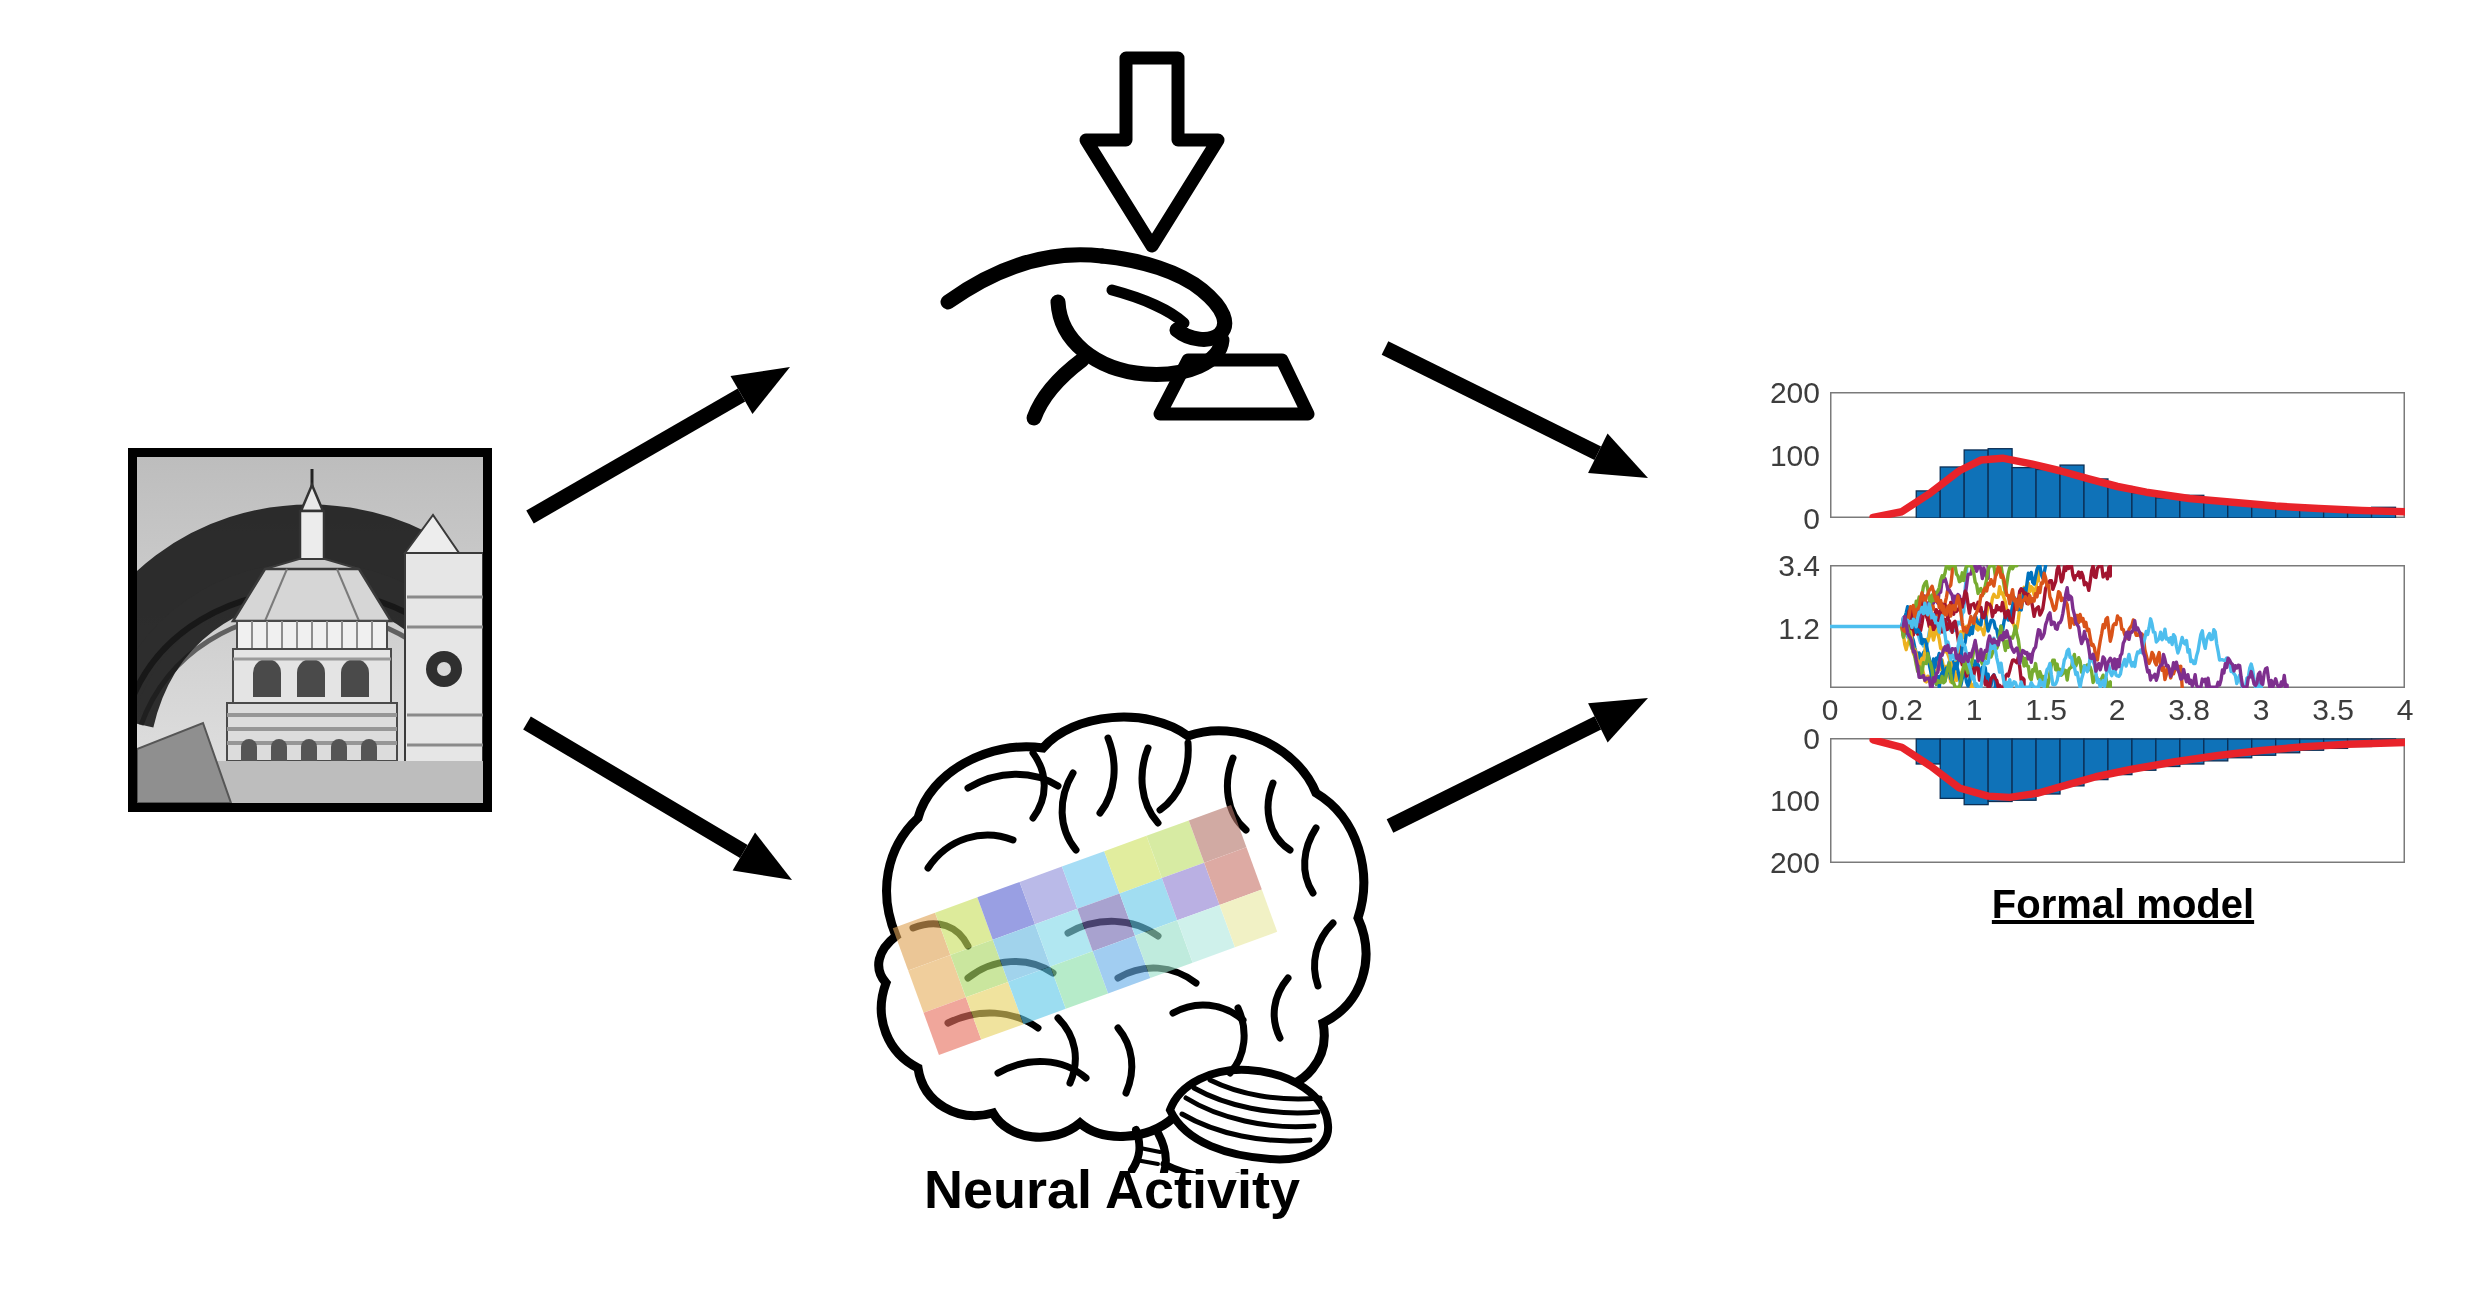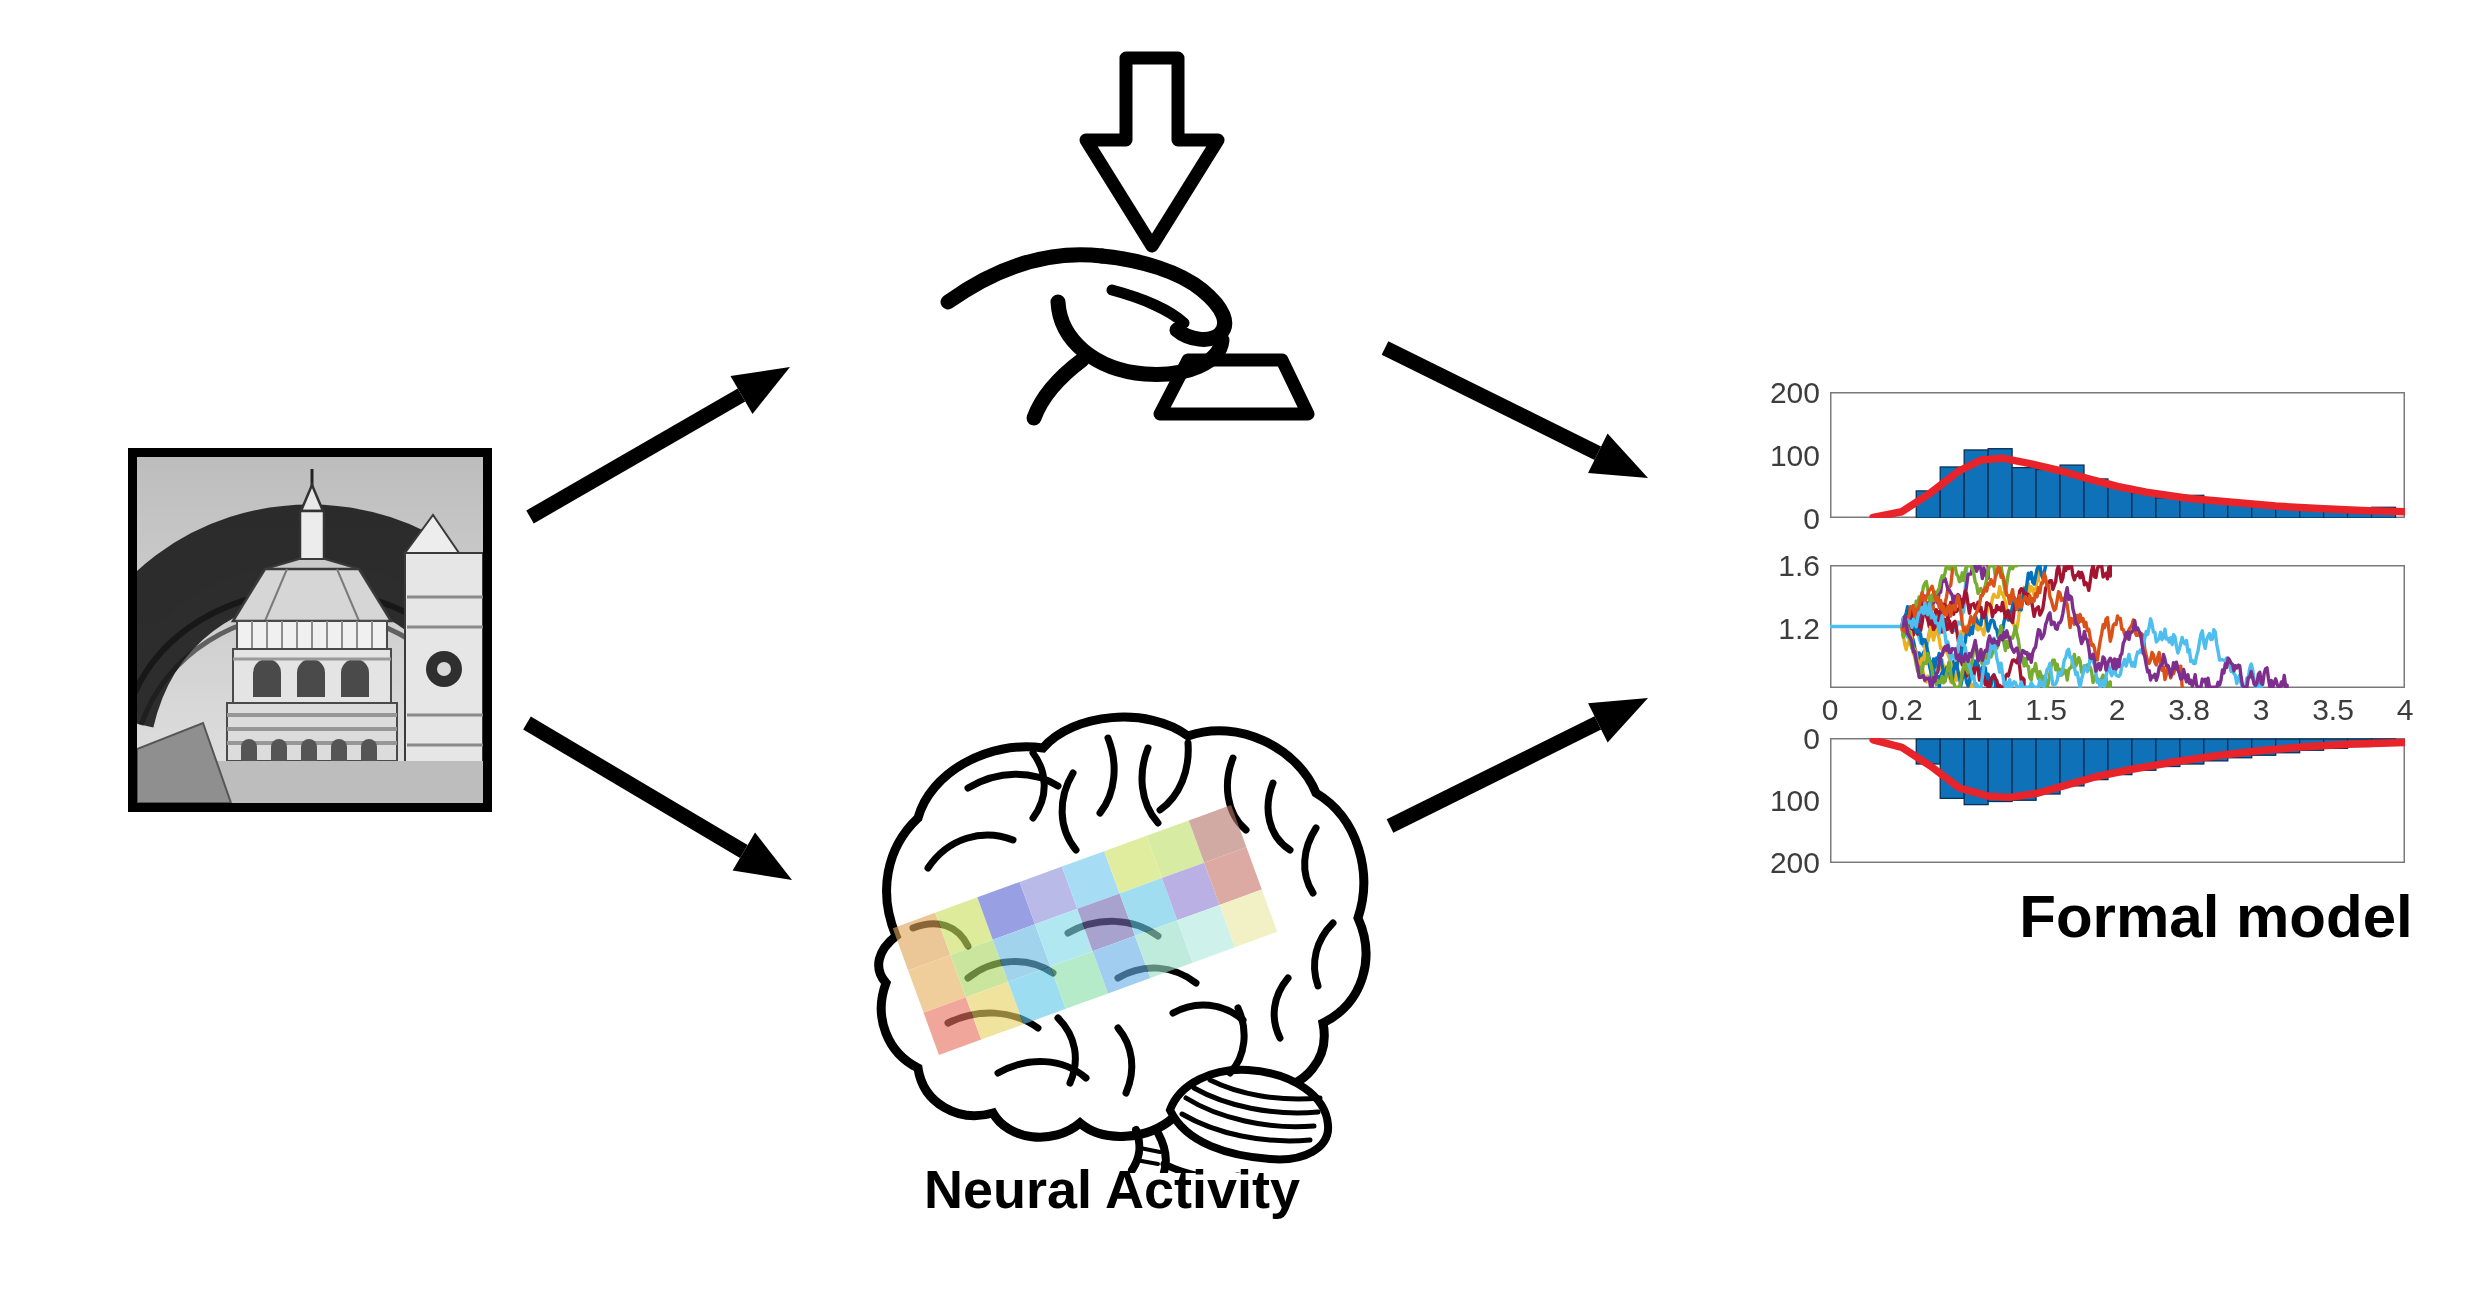--- a/index.html
+++ b/index.html
@@ -241,31 +241,31 @@
       <rect x="493.623125" y="1" width="23.963124999999998" height="9.375" fill="#0f72b8" stroke="#0c2f55" stroke-width="1.3"></rect>
       <rect x="517.58625" y="1" width="23.963124999999998" height="7.5" fill="#0f72b8" stroke="#0c2f55" stroke-width="1.3"></rect>
       <rect x="541.5493749999999" y="1" width="23.963124999999998" height="6.25" fill="#0f72b8" stroke="#0c2f55" stroke-width="1.3"></rect>
       <polyline points="43.125,1.875 71.875,9.375 100.625,28.125 129.375,50 158.125,58.125 179.6875,59.375 208.4375,55 237.1875,46.875 265.9375,38.75 301.875,31.25 345,23.75 388.125,17.5 431.25,12.5 474.375,8.75 517.5,6.25 575,4.375" fill="none" stroke="#e8232a" stroke-width="7.5" stroke-linecap="round" stroke-linejoin="round"></polyline>
     </svg>
 
   <span class="tick ytick" style="left:1736px;top:376px;">200</span>
   <span class="tick ytick" style="left:1736px;top:439px;">100</span>
   <span class="tick ytick" style="left:1736px;top:502px;">0</span>
 
-  <span class="tick ytick" style="left:1736px;top:549px;">1.6</span>
+  <span class="tick ytick" style="left:1736px;top:549px;">3.4</span>
   <span class="tick ytick" style="left:1736px;top:612px;text-align:right;">1.2</span>
 
   <span class="tick ytick" style="left:1736px;top:722px;">0</span>
   <span class="tick ytick" style="left:1736px;top:784px;">100</span>
   <span class="tick ytick" style="left:1736px;top:846px;">200</span>
 
   <span class="tick xtick" style="left:1795px;top:693px;">0</span>
   <span class="tick xtick" style="left:1867px;top:693px;">0.2</span>
   <span class="tick xtick" style="left:1939px;top:693px;">1</span>
   <span class="tick xtick" style="left:2011px;top:693px;">1.5</span>
   <span class="tick xtick" style="left:2082px;top:693px;">2</span>
   <span class="tick xtick" style="left:2154px;top:693px;">3.8</span>
   <span class="tick xtick" style="left:2226px;top:693px;">3</span>
   <span class="tick xtick" style="left:2298px;top:693px;">3.5</span>
   <span class="tick xtick" style="left:2370px;top:693px;">4</span>
 
-  <div class="abs big-label" style="left:1956px;top:882px;width:520px;font-size:60px;">Formal model</div>
+  <div class="abs big-label" style="left:1863px;top:882px;width:520px;font-size:40px;text-decoration:underline;">Formal model</div>
 </div>
 
 </body></html>

